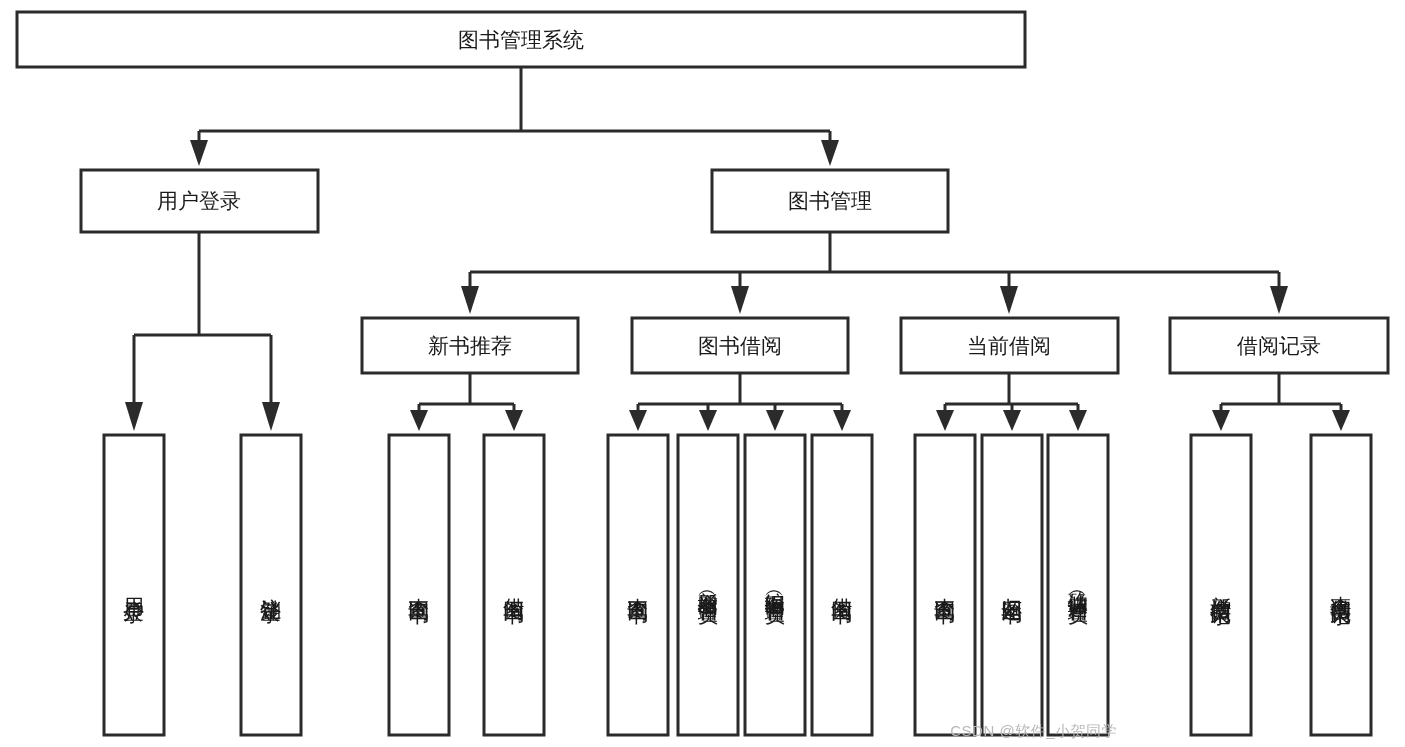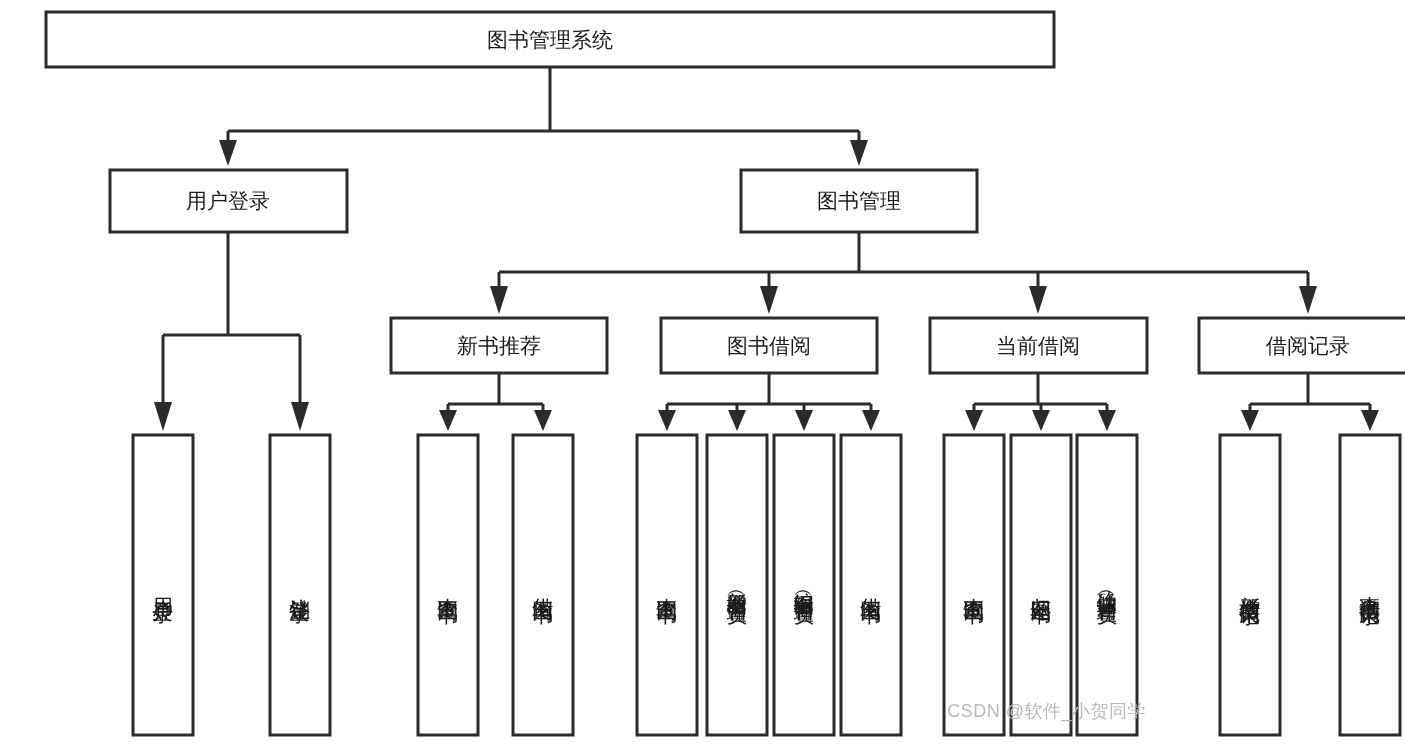--- a/index.html
+++ b/index.html
@@ -11,21 +11,20 @@
     width: 1405px;
     height: 747px;
     font-family: "Liberation Sans", "DejaVu Sans", sans-serif;
     overflow: hidden;
   }
   #diagram-root {
     position: relative;
     width: 1125px;
     height: 747px;
     background: #ffffff;
-    margin-left: 29px;
   }
   svg.flow {
     position: absolute;
     left: 0;
     top: 0;
     width: 1405px;
     height: 747px;
   }
   .node-box {
     fill: #ffffff;
@@ -61,23 +60,23 @@
     display: flex;
     align-items: center;
     justify-content: center;
     text-align: center;
     white-space: nowrap;
     pointer-events: none;
   }
   .watermark {
     position: absolute;
     right: 8px;
-    bottom: 24px;
-    font-family: "Liberation Sans", "DejaVu Sans", sans-serif;
-    font-size: 18px;
+    bottom: 6px;
+    font-family: "Liberation Sans", "DejaVu Sans", sans-serif;
+    font-size: 15px;
     color: #b8b8b8;
     letter-spacing: 0.5px;
     white-space: nowrap;
   }
 </style>
 </head>
 <body>
 
 <div id="diagram-root">
 

